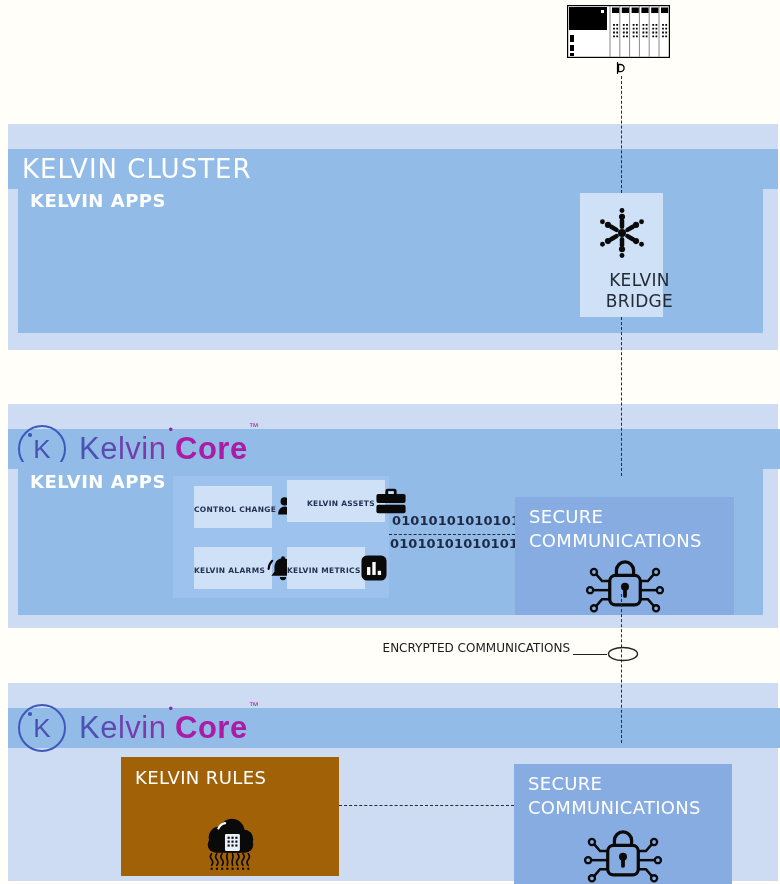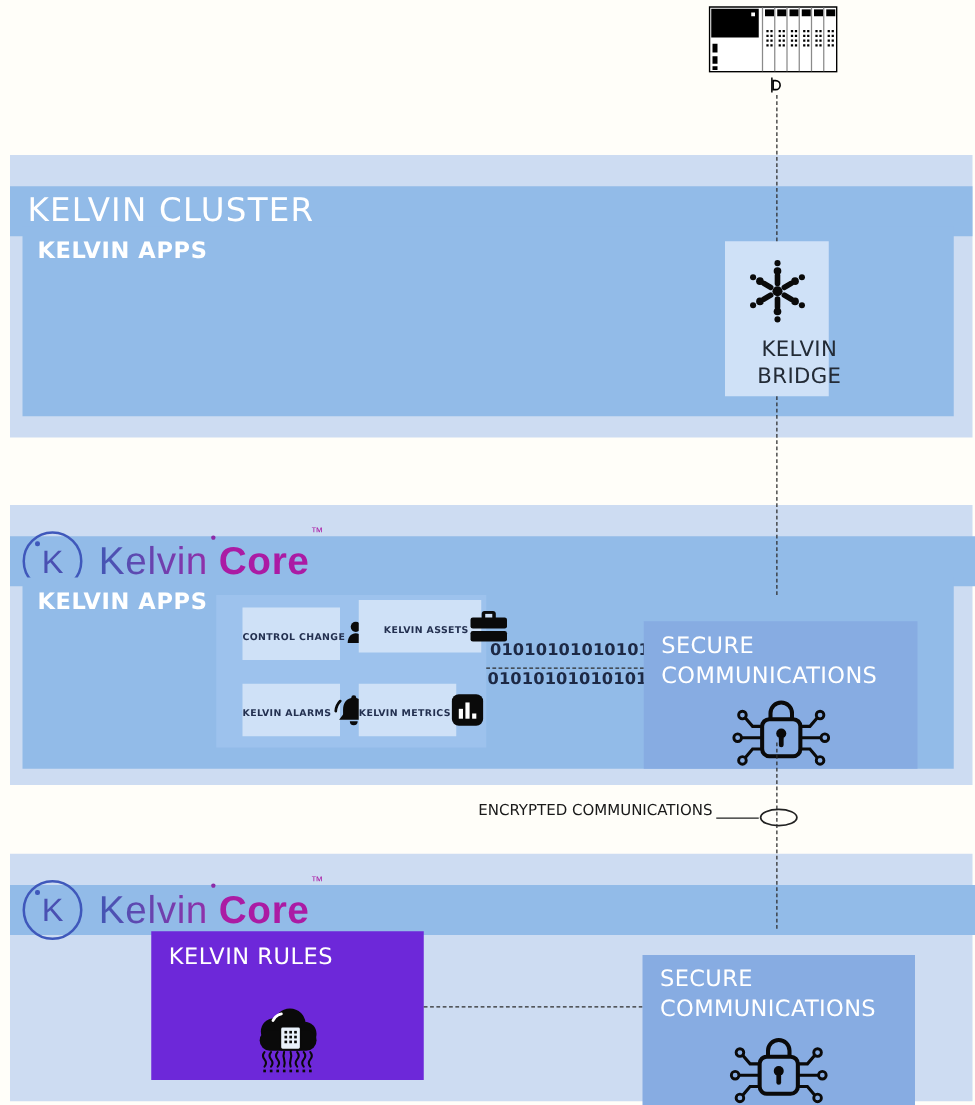--- a/index.html
+++ b/index.html
@@ -48,21 +48,21 @@
   .binary-top{left:374px;top:51px;}
   .binary-bottom{left:372px;top:74px;}
   
   .securebox{position:absolute;background:#87ace2;margin-top:21px;}
   .core-secure{left:497px;top:14px;width:219px;height:118px;}
   .maps-secure{left:506px;top:60px;width:218px;height:121px;}
   .securebox-label{position:absolute;left:14px;top:8px;width:180px;color:#fff;font-size:18px;
                    line-height:1.35;letter-spacing:0.3px;}
   .lock-wrap{position:absolute;left:50%;transform:translateX(-50%);bottom:2px;}
   
-  .rulesbox{position:absolute;left:113px;top:62px;width:218px;height:119px;background:#6d28d9;}
+  .rulesbox{position:absolute;left:113px;top:74px;width:218px;height:119px;background:#a16207;}
   .rules-label{position:absolute;left:14px;top:10px;color:#fff;font-size:18px;letter-spacing:0.4px;}
   .cloud-wrap{position:absolute;left:50%;transform:translateX(-50%);bottom:2px;}
   
   .vdash{position:absolute;width:0;border-left:1.6px dashed #2b2b2b;}
   .hdash{position:absolute;height:0;border-top:1.6px dashed #2b2b2b;}
   .seg-a{left:621px;top:76px;height:117px;}
   .seg-b{left:621px;top:317px;height:159px;}
   .seg-c{left:621px;top:594px;height:149px;}
   .core-hdash{left:371px;top:72px;width:126px;}
   .maps-hdash{left:331px;top:122px;width:175px;}

